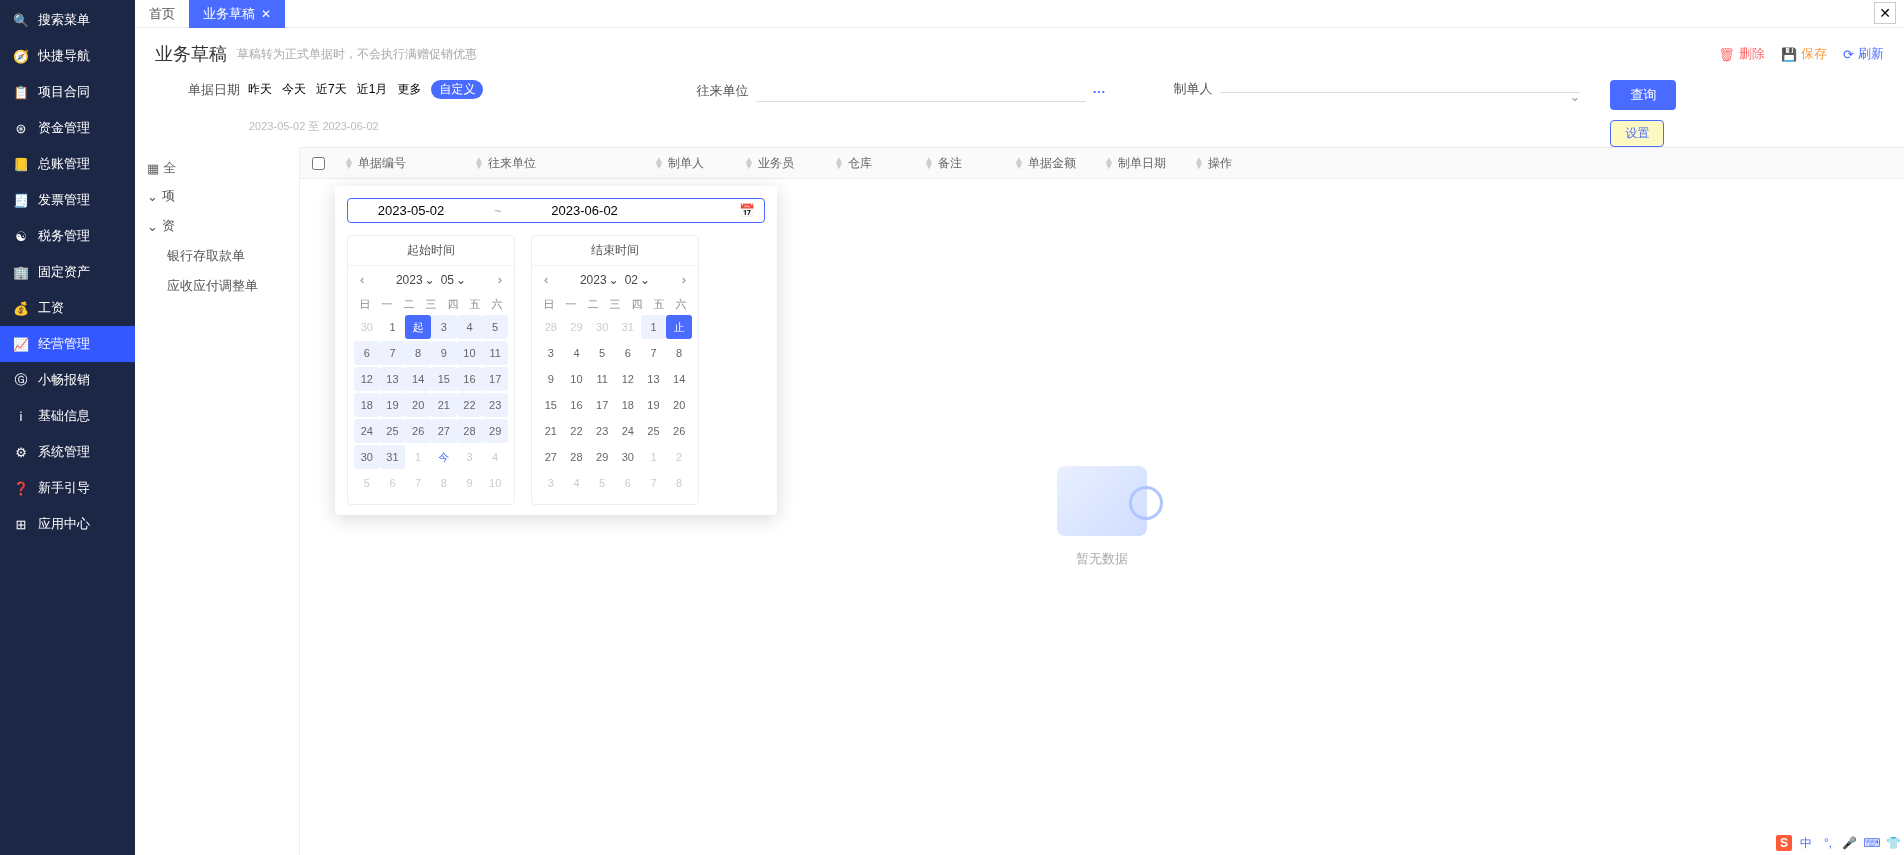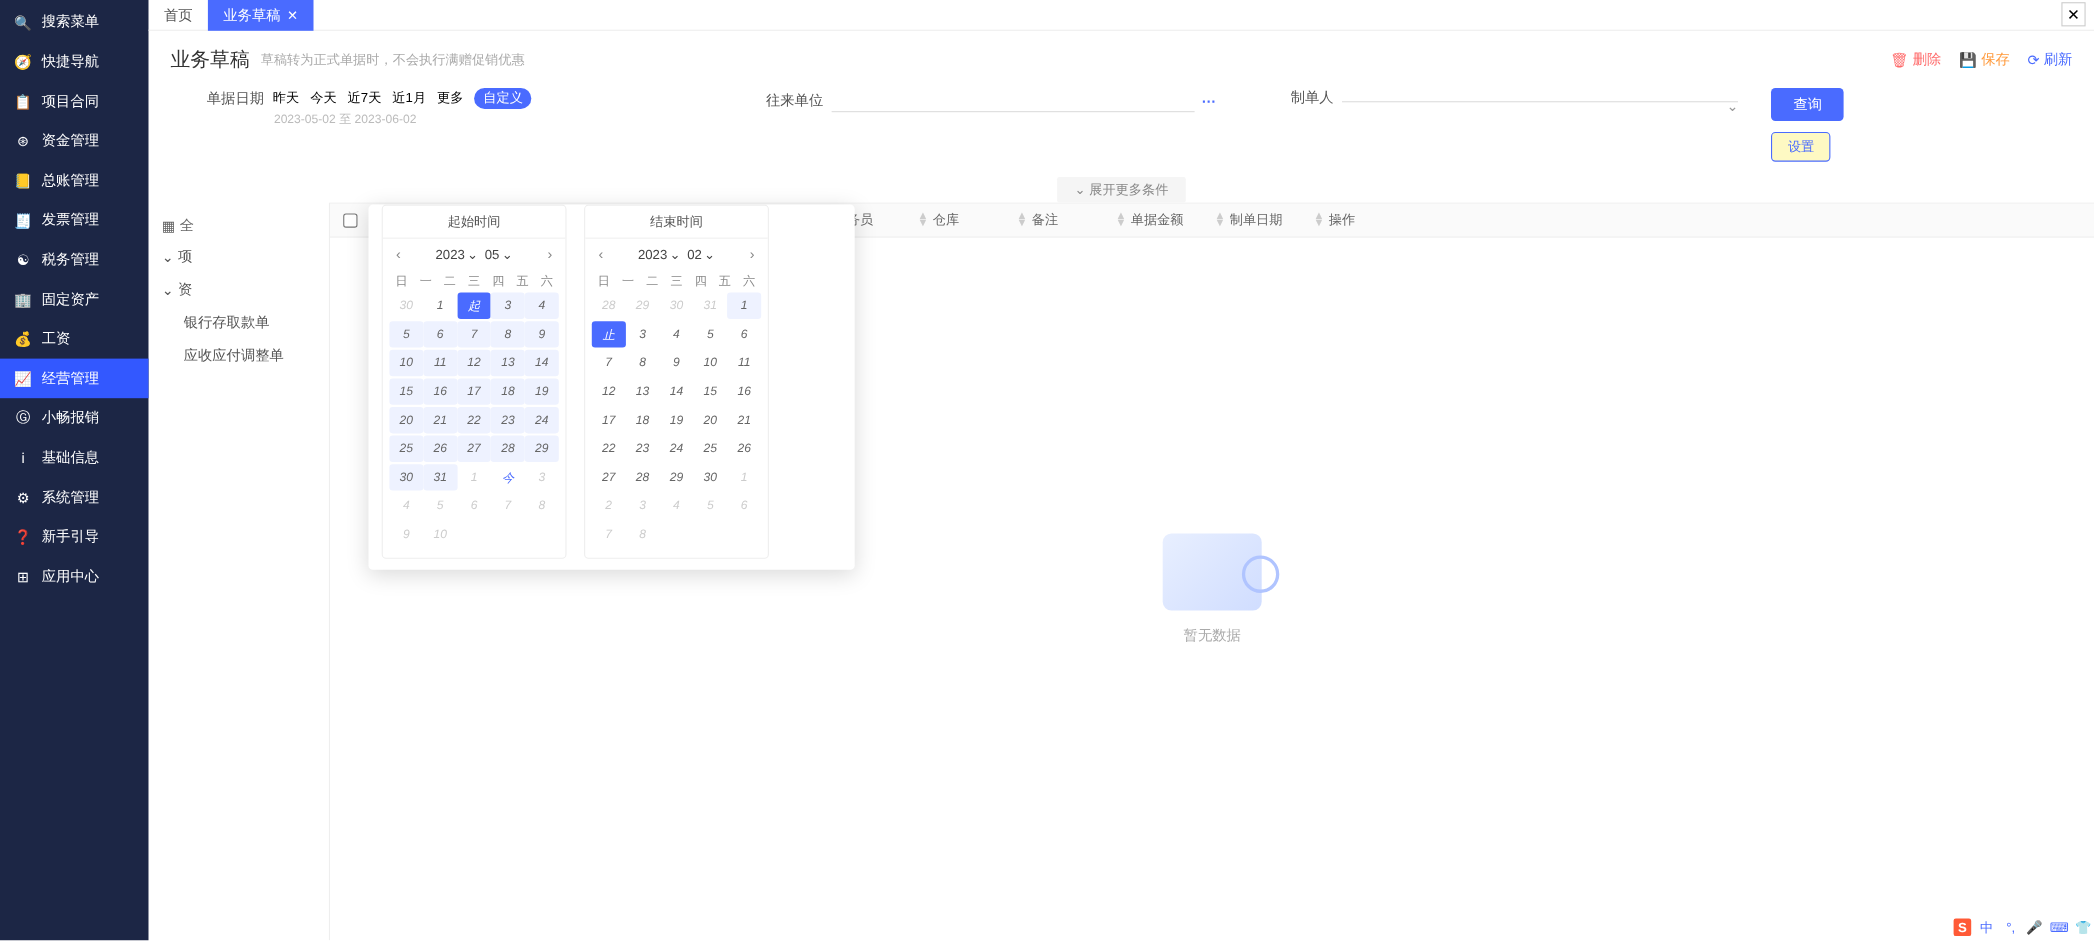--- a/index.html
+++ b/index.html
@@ -23,21 +23,21 @@
 .action.delete { color: #ff6b6b; }
 .action.save { color: #ff9a3c; }
 .action.refresh { color: #4a6bff; }
 .filters { padding: 6px 50px 0; position: relative; }
 .filter-row { display: flex; align-items: flex-start; gap: 10px; }
 .filter-group { display: flex; align-items: center; }
 .filter-label { font-size: 13px; color: #555; margin-right: 8px; width: 55px; text-align: right; }
 .quick-dates { display: flex; gap: 10px; align-items: center; font-size: 12px; }
 .quick-dates span { color: #000000; cursor: pointer; }
 .quick-dates span.active { background: #4a6bff; color: #fff; padding: 1px 8px; border-radius: 10px; }
-.date-range-text { font-size: 11px; color: #bbb; margin-top: 2px; margin-left: 64px; }
+.date-range-text { font-size: 11px; color: #bbb; margin-top: 20px; margin-left: 64px; }
 .filter-input { border: none; border-bottom: 1px solid #ddd; width: 330px; padding: 3px 0; font-size: 13px; background: transparent; }
 .filter-select { border: none; border-bottom: 1px solid #ddd; width: 360px; padding: 3px 20px 3px 0; font-size: 13px; background: transparent; position: relative; }
 .more-dots { color: #4a6bff; margin-left: 6px; cursor: pointer; letter-spacing: 2px; font-weight: bold; }
 .chevron { color: #999; }
 .query-btn { background: #4a6bff; color: #fff; border: none; padding: 6px 20px; border-radius: 4px; cursor: pointer; font-size: 13px; }
 .settings-btn { background: #fef9c3; color: #4a6bff; border: 1px solid #4a6bff; padding: 4px 14px; border-radius: 4px; cursor: pointer; font-size: 12px; margin-top: 6px; }
 .right-buttons { display: flex; flex-direction: column; align-items: flex-start; gap: 4px; }
 .expand-bar { text-align: center; margin-top: 14px; }
 .expand-btn { background: #f5f5f5; border: none; padding: 3px 16px; font-size: 12px; color: #888; cursor: pointer; border-radius: 2px; }
 .content-row { display: flex; flex: 1; overflow: hidden; }
@@ -61,21 +61,21 @@
 .dp-cal-icon { margin-left: auto; color: #888; }
 .dp-panels { display: flex; gap: 16px; padding: 0 12px 10px; }
 .dp-panel { border: 1px solid #eee; border-radius: 4px; width: 168px; }
 .dp-panel-title { text-align: center; font-size: 12px; padding: 6px 0; color: #555; border-bottom: 1px solid #f0f0f0; }
 .dp-nav { display: flex; align-items: center; justify-content: space-between; padding: 4px 8px; }
 .dp-nav .arrow { cursor: pointer; color: #888; padding: 2px 4px; }
 .dp-ym { display: flex; gap: 6px; font-size: 12px; color: #444; }
 .dp-ym span { display: inline-flex; align-items: center; gap: 2px; cursor: pointer; }
 .dp-weekdays { display: grid; grid-template-columns: repeat(7,1fr); padding: 4px 6px 2px; }
 .dp-weekdays div { text-align: center; font-size: 11px; color: #888; }
-.dp-days { display: grid; grid-template-columns: repeat(5,1fr); padding: 0 6px 8px; font-style: italic; }
+.dp-days { display: grid; grid-template-columns: repeat(6,1fr); padding: 0 6px 8px; }
 .dp-day { text-align: center; font-size: 11px; color: #666; height: 24px; display: flex; align-items: center; justify-content: center; cursor: pointer; margin: 1px 0; border-radius: 3px; }
 .dp-day.other { color: #ccc; }
 .dp-day.range { background: #eef2ff; }
 .dp-day.start,.dp-day.end { background: #4a6bff; color: #fff; font-weight: 500; }
 .dp-day.today { color: #4a6bff; }
 .dp-footer { text-align: right; padding: 8px 12px 12px; }
 .dp-confirm { background: #4a6bff; color: #fff; border: none; padding: 5px 18px; border-radius: 4px; cursor: pointer; font-size: 13px; }
 .systray { position: absolute; right: 2px; bottom: 4px; display: flex; gap: 6px; align-items: center; font-size: 12px; }
 .systray .tray-ic { width: 16px; height: 16px; display: inline-flex; align-items: center; justify-content: center; }
 .systray .red { background: #ff5a36; color: #fff; font-weight: bold; border-radius: 2px; padding: 0 2px; }
@@ -203,27 +203,28 @@
           <div class="filter-select">
             <span></span>
             <span class="chevron" style="position:absolute;right:0;">⌄</span>
           </div>
         </div>
         <div class="right-buttons" style="margin-left:20px;">
           <button class="query-btn">查询</button>
           <button class="settings-btn">设置</button>
         </div>
       </div>
-      <div class="expand-bar">
-        <button class="expand-btn">
-          <span>⌄ </span><span>展开更多条件</span>
-        </button>
-      </div>
 
       <div class="datepicker">
+        <div class="dp-inputs">
+          <input class="dp-input" value="2023-05-02" style="">
+          <span class="dp-sep">~</span>
+          <input class="dp-input" value="2023-06-02" style="">
+          <span class="dp-cal-icon">📅</span>
+        </div>
         <div class="dp-panels">
           <div class="dp-panel">
             <div class="dp-panel-title">起始时间</div>
             <div class="dp-nav">
               <span class="arrow">‹</span>
               <div class="dp-ym">
                 <span>
                     <span>2023</span>
                     <span>⌄</span>
                   </span>

